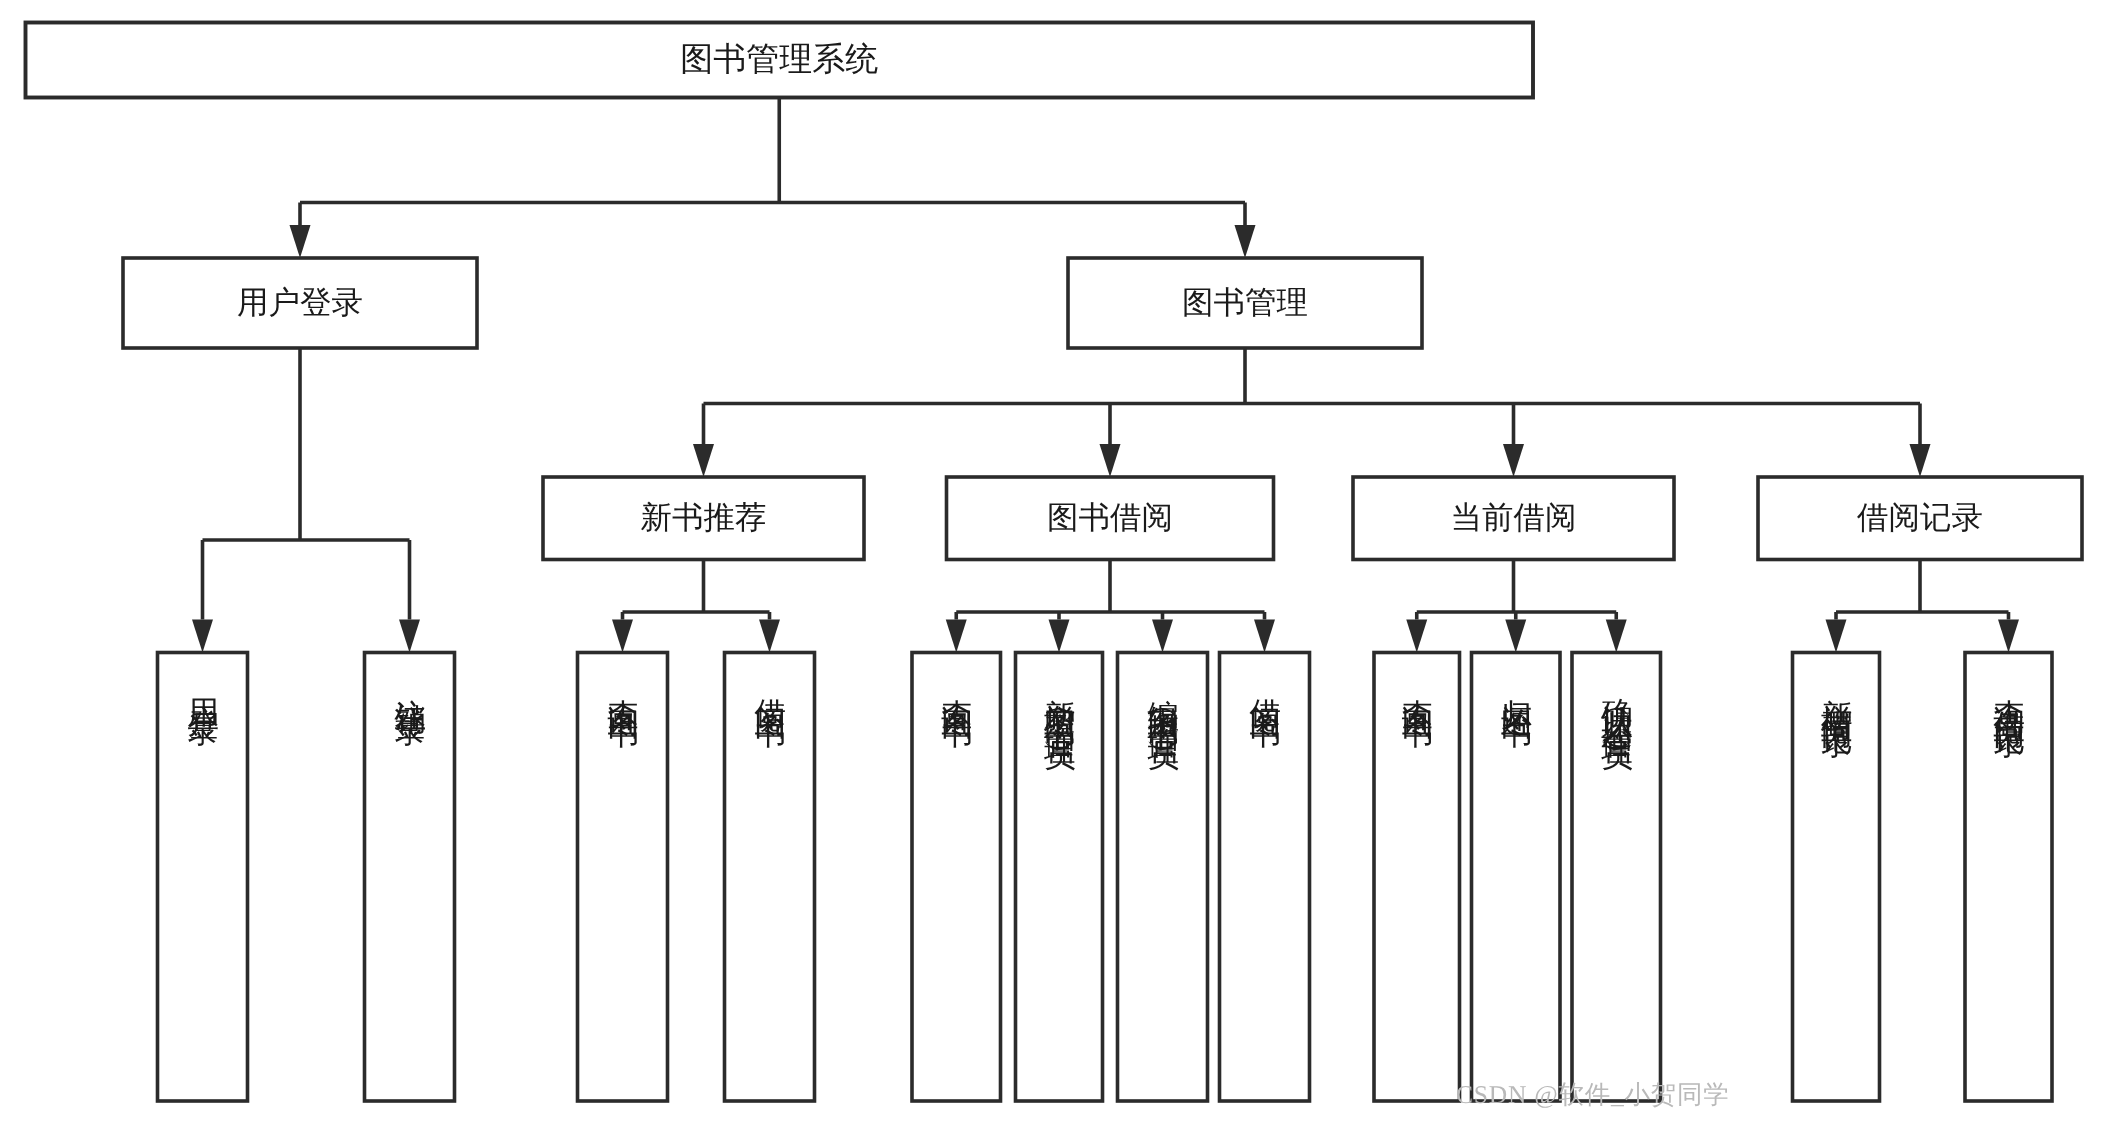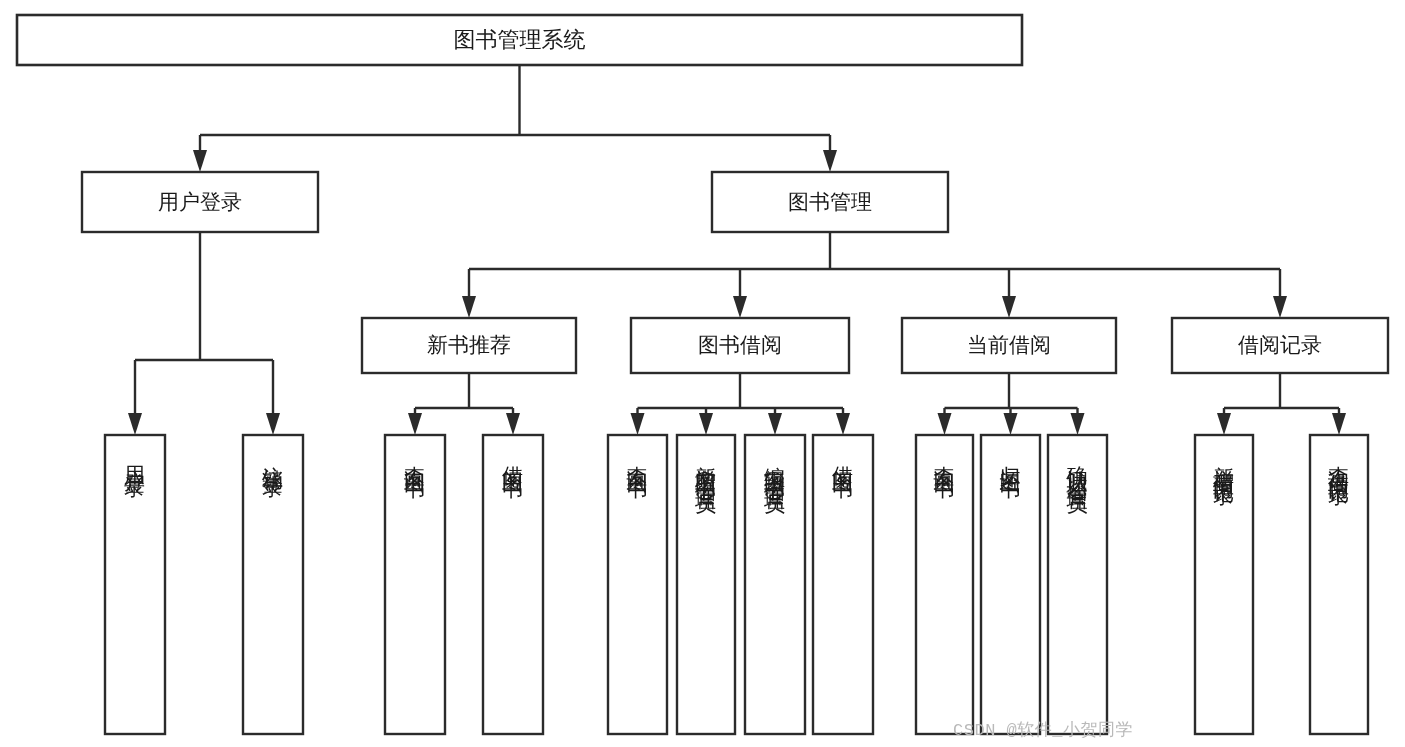--- a/index.html
+++ b/index.html
@@ -70,23 +70,23 @@
     text-orientation: upright;
     font-family: "Liberation Sans", "DejaVu Sans", sans-serif;
     font-size: 21px;
     line-height: 1.0;
     color: #1a1a1a;
     letter-spacing: 4px;
     white-space: nowrap;
   }
   .watermark {
     position: absolute;
-    right: 20px;
+    right: 0;
     bottom: 6px;
-    font-family: Liberation Mono, monospace;
+    font-family: Liberation Serif, serif;
     font-size: 17px;
     color: #b9b9b9;
     letter-spacing: 0.5px;
     user-select: none;
   }
 </style>
 </head>
 <body>
 
 <div id="diagram-root">

